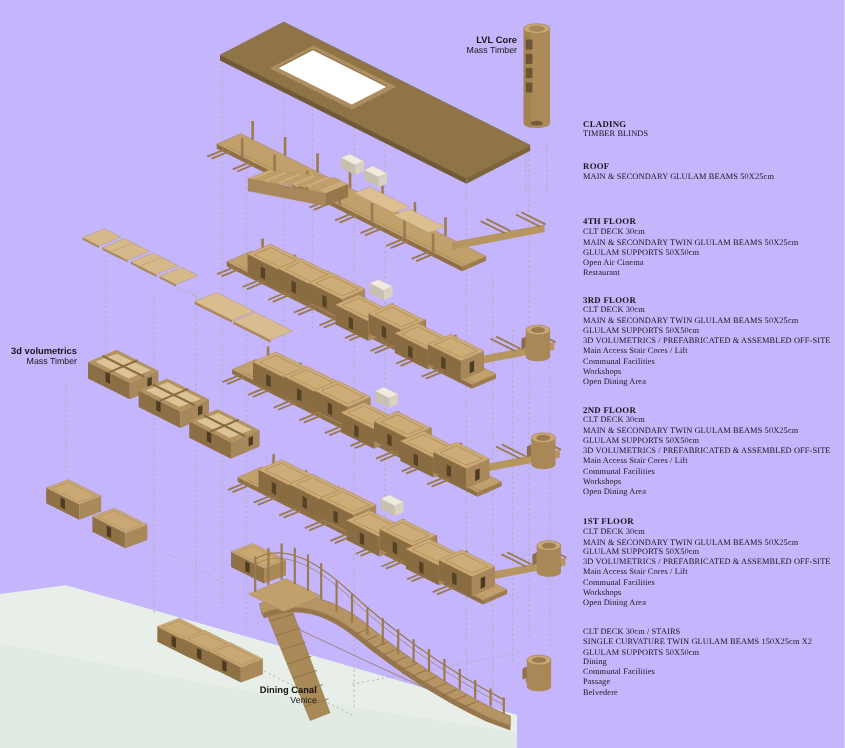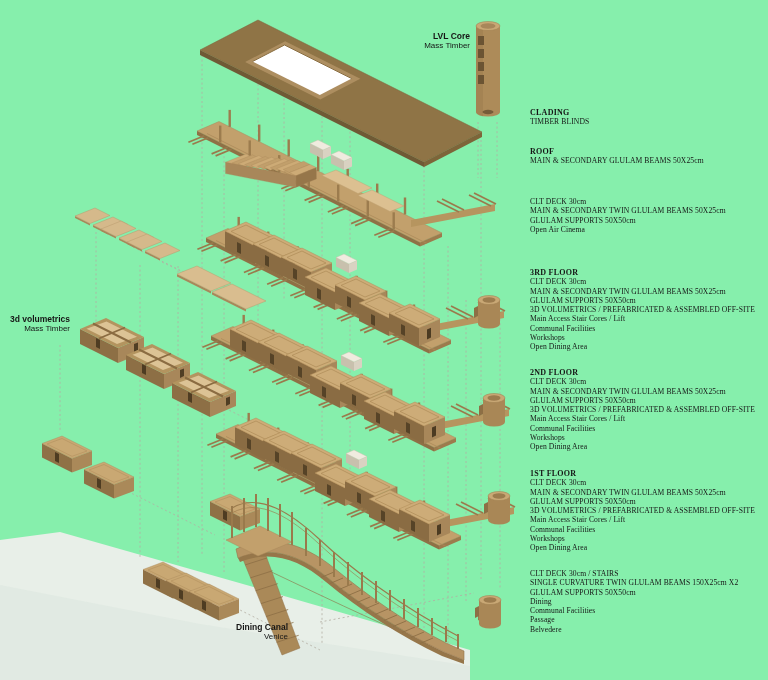--- a/index.html
+++ b/index.html
@@ -1,16 +1,16 @@
 <!DOCTYPE html>
 <html><head>
 <meta charset="utf-8">
 <style>
   html,body{margin:0;padding:0;background:#fff;}
-  #stage{position:relative;width:768px;height:680px;background:#86efac;overflow:hidden;
+  #stage{position:relative;width:768px;height:680px;background:#c4b5fd;overflow:hidden;
          font-family:"Liberation Sans",sans-serif;}
   #drawing{position:absolute;left:0;top:0;}
   .lg{position:absolute;left:530px;width:236px;font-size:7.6px;line-height:9.3px;
       color:#161616;letter-spacing:.1px;font-family:Liberation Serif, serif;}
   .lg-t{font-weight:700;font-size:8px;letter-spacing:.25px;}
   .lg-l{white-space:nowrap;}
   .side{position:absolute;text-align:right;font-size:8px;line-height:10px;color:#161616;}
   .side .t{font-weight:700;font-size:8.5px;}
 </style>
 </head>
@@ -327,24 +327,26 @@
   <div class="lg-t">CLADING</div>
   <div class="lg-l">TIMBER BLINDS</div>
 </div>
 
 <div class="lg" style="top:147px">
   <div class="lg-t">ROOF</div>
   <div class="lg-l">MAIN &amp; SECONDARY GLULAM BEAMS 50X25cm</div>
 </div>
 
 <div class="lg" style="top:197px">
+  <div class="lg-t">4TH FLOOR</div>
   <div class="lg-l">CLT DECK 30cm</div>
   <div class="lg-l">MAIN &amp; SECONDARY TWIN GLULAM BEAMS 50X25cm</div>
   <div class="lg-l">GLULAM SUPPORTS 50X50cm</div>
   <div class="lg-l">Open Air Cinema</div>
+  <div class="lg-l">Restaurant</div>
 </div>
 
 <div class="lg" style="top:268px">
   <div class="lg-t">3RD FLOOR</div>
   <div class="lg-l">CLT DECK 30cm</div>
   <div class="lg-l">MAIN &amp; SECONDARY TWIN GLULAM BEAMS 50X25cm</div>
   <div class="lg-l">GLULAM SUPPORTS 50X50cm</div>
   <div class="lg-l">3D VOLUMETRICS / PREFABRICATED &amp; ASSEMBLED OFF-SITE</div>
   <div class="lg-l">Main Access Stair Cores / Lift</div>
   <div class="lg-l">Communal Facilities</div>

